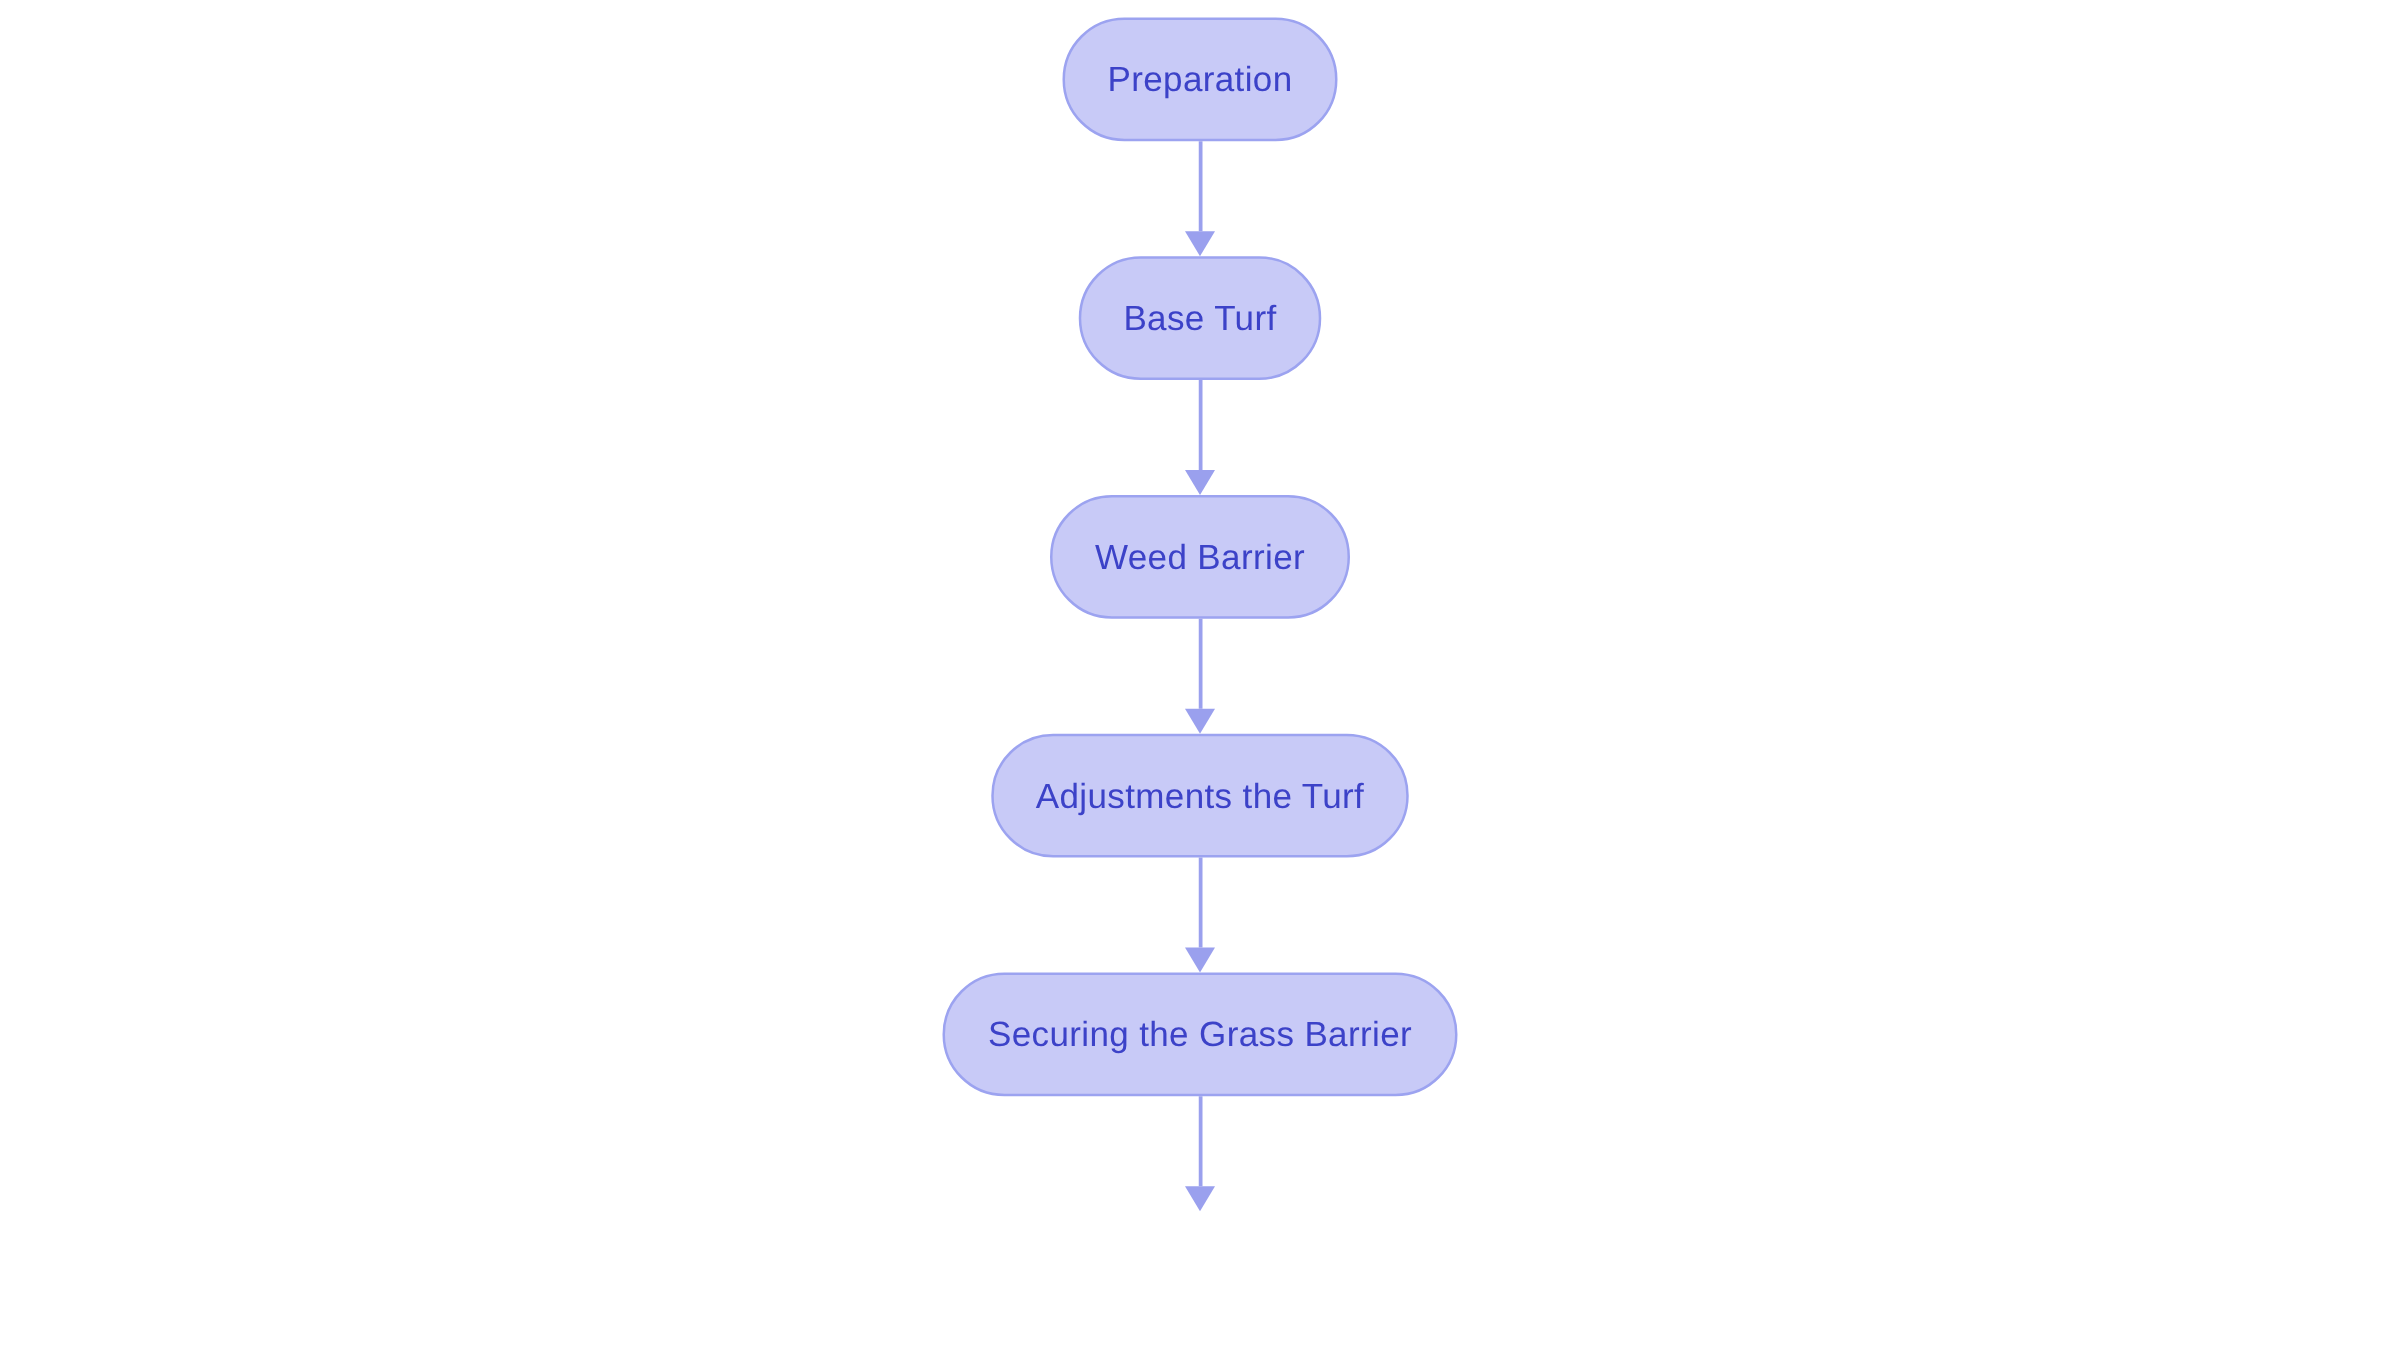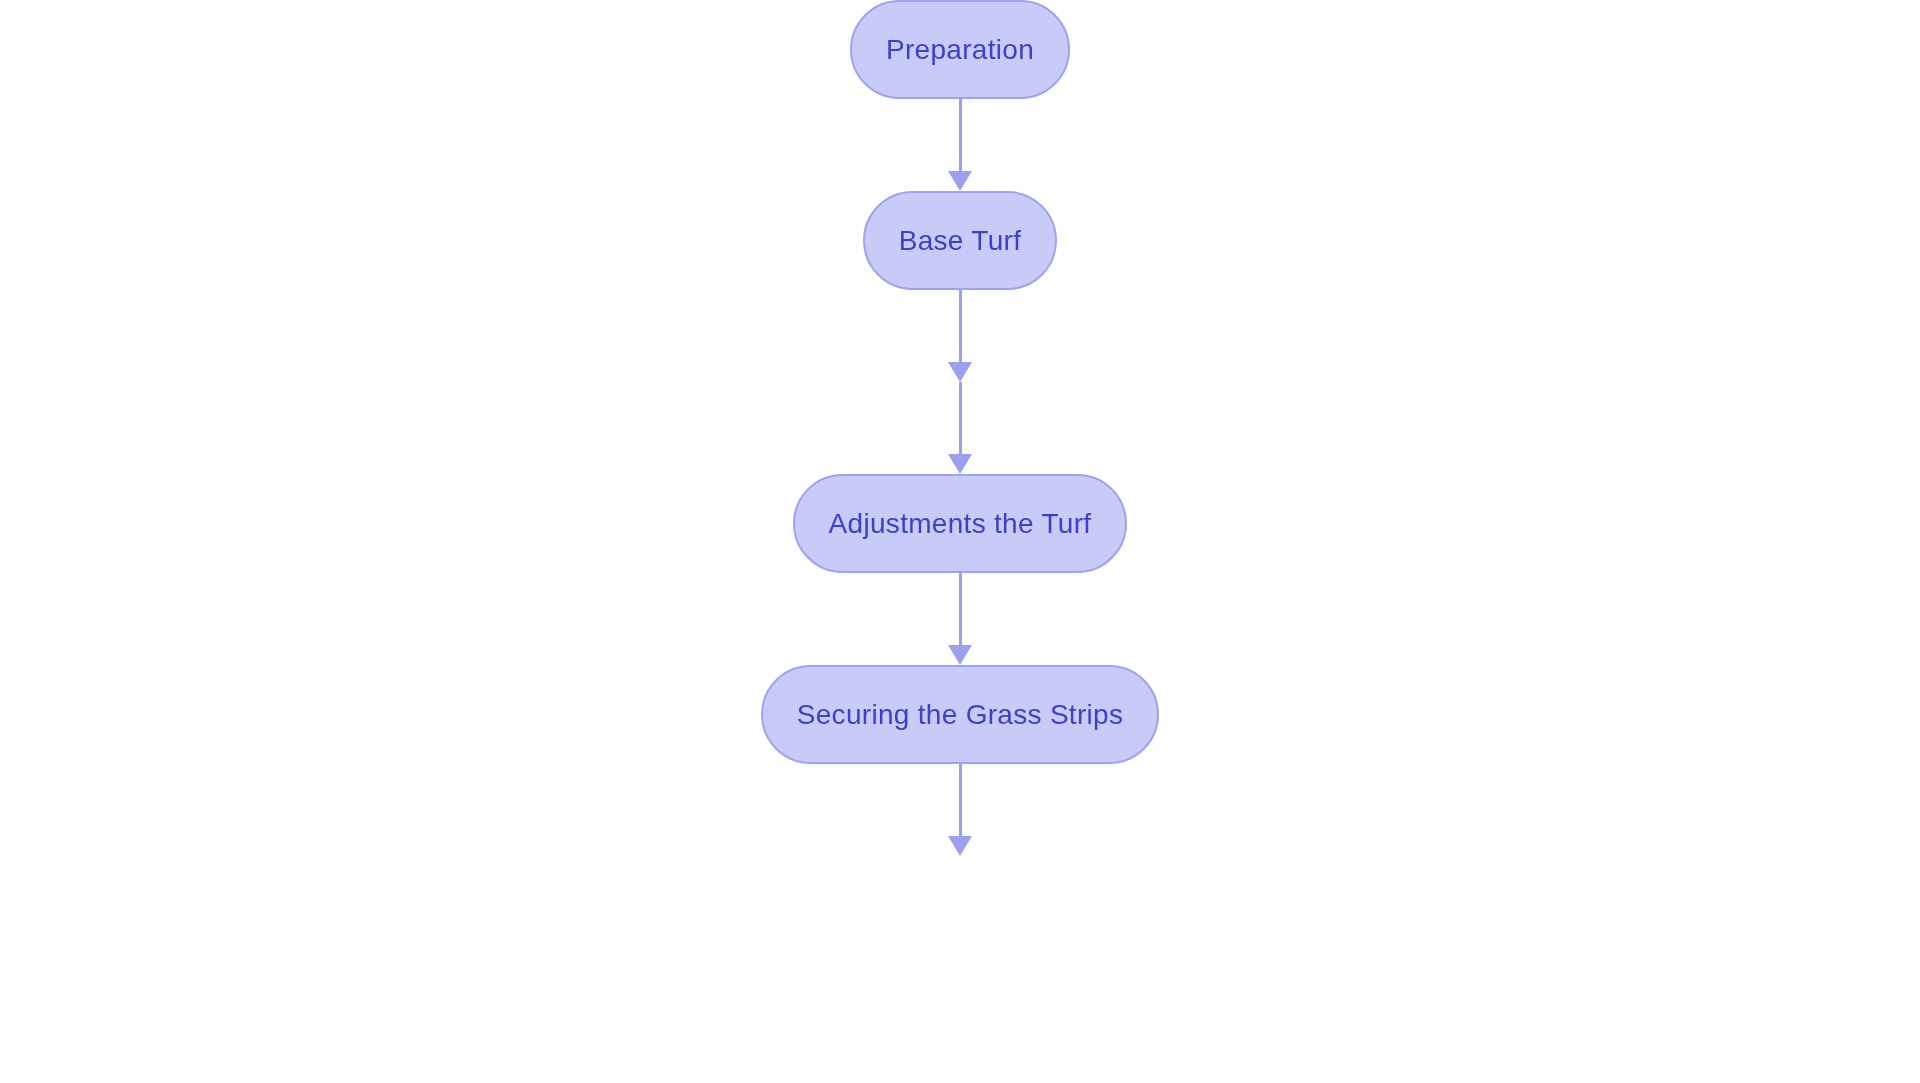--- a/index.html
+++ b/index.html
@@ -16,20 +16,21 @@
     background: var(--page-bg);
     font-family: "Liberation Sans", sans-serif;
     overflow: hidden;
   }
   .canvas {
     position: absolute;
     inset: 0;
     display: flex;
     flex-direction: column;
     align-items: center;
+    padding-top: 14px;
   }
   .node {
     height: 99px;
     display: flex;
     align-items: center;
     justify-content: center;
     padding: 0 34px;
     background: var(--node-fill);
     border: 2px solid var(--node-border);
     border-radius: 50px;
@@ -78,37 +79,40 @@
 
   <div class="node">
     <span class="node-label">Base Turf</span>
   </div>
 
   <div class="connector">
     <div class="connector-line"></div>
     <div class="connector-arrowhead"></div>
   </div>
 
+  <div class="node">
+    <span class="node-label">Weed Barrier</span>
+  </div>
 
   <div class="connector">
     <div class="connector-line"></div>
     <div class="connector-arrowhead"></div>
   </div>
 
   <div class="node">
     <span class="node-label">Adjustments the Turf</span>
   </div>
 
   <div class="connector">
     <div class="connector-line"></div>
     <div class="connector-arrowhead"></div>
   </div>
 
   <div class="node">
-    <span class="node-label">Securing the Grass Strips</span>
+    <span class="node-label">Securing the Grass Barrier</span>
   </div>
 
   <div class="connector">
     <div class="connector-line"></div>
     <div class="connector-arrowhead"></div>
   </div>
 
 
 </div>
 

